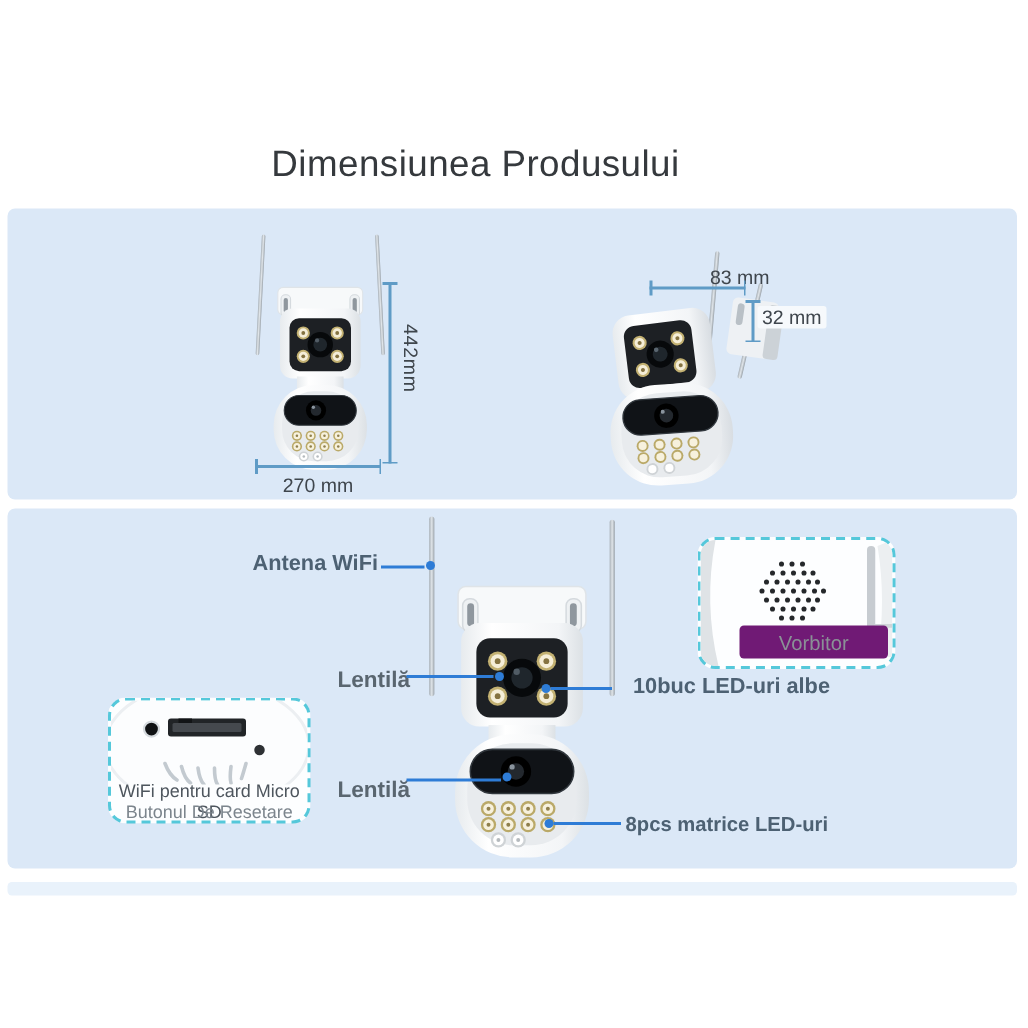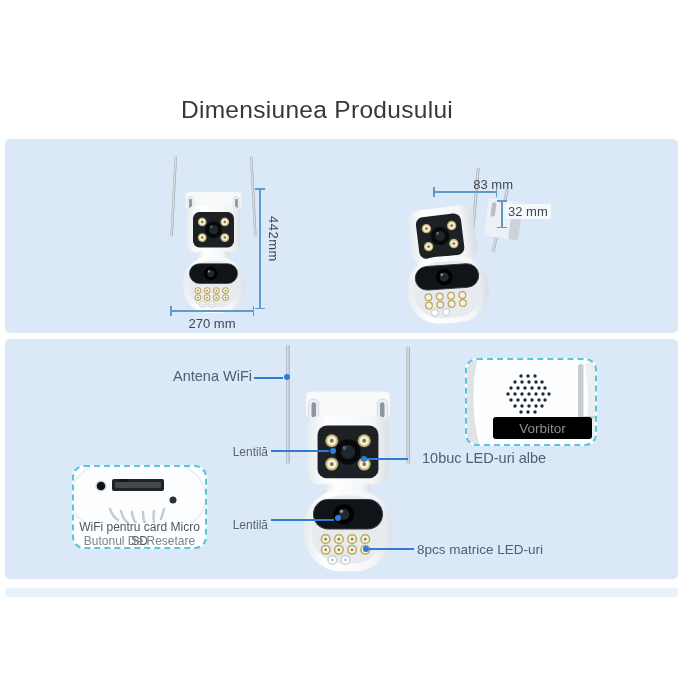--- a/index.html
+++ b/index.html
@@ -34,31 +34,31 @@
   
   .vline{position:absolute;width:1.5px;background:var(--dimension_line);}
   .vline::before,.vline::after{content:"";position:absolute;left:-4px;width:9.5px;height:1.5px;background:var(--dimension_line);}
   .vline::before{top:0;}.vline::after{bottom:0;}
   .hline{position:absolute;height:1.5px;background:var(--dimension_line);}
   .hline::before,.hline::after{content:"";position:absolute;top:-4px;width:1.5px;height:9.5px;background:var(--dimension_line);}
   .hline::before{left:0;}.hline::after{right:0;}
   
   .dim-label{position:absolute;font-size:13px;color:var(--dim_text);}
   .dim-label.vert{writing-mode:vertical-rl;letter-spacing:.5px;}
-  .feat-label{position:absolute;font-size:14.5px;color:var(--label_text);}
-  .feat-label.small{font-size:12px;color:#5a6670;}
+  .feat-label{position:absolute;font-size:14.5px;color:var(--label_text);font-weight:bold;}
+  .feat-label.small{font-size:15px;color:#5a6670;}
   .ra{text-align:right;}
   .bg-patch{background:#f6f9fc;padding:0 3px;border-radius:2px;}
   
   .detail-box{
     position:absolute;border:2px dashed var(--dashed_border);border-radius:12px;
     background:#fdfeff;overflow:hidden;
   }
   .speaker-band{
-    position:absolute;left:26px;right:3px;bottom:5px;height:22px;background:#000000;
+    position:absolute;left:26px;right:3px;bottom:5px;height:22px;background:#701a75;
     border-radius:3px;display:flex;align-items:center;justify-content:center;
     font-size:13.5px;color:var(--muted_text);
   }
   .sd-text-1{position:absolute;left:0;top:53px;width:100%;text-align:center;font-size:12px;color:#4e565e;}
   .sd-text-2{position:absolute;left:0;top:67px;width:100%;text-align:center;font-size:12px;color:#7c858d;}
 </style>
 </head>
 <body>
 
 <div class="canvas">

